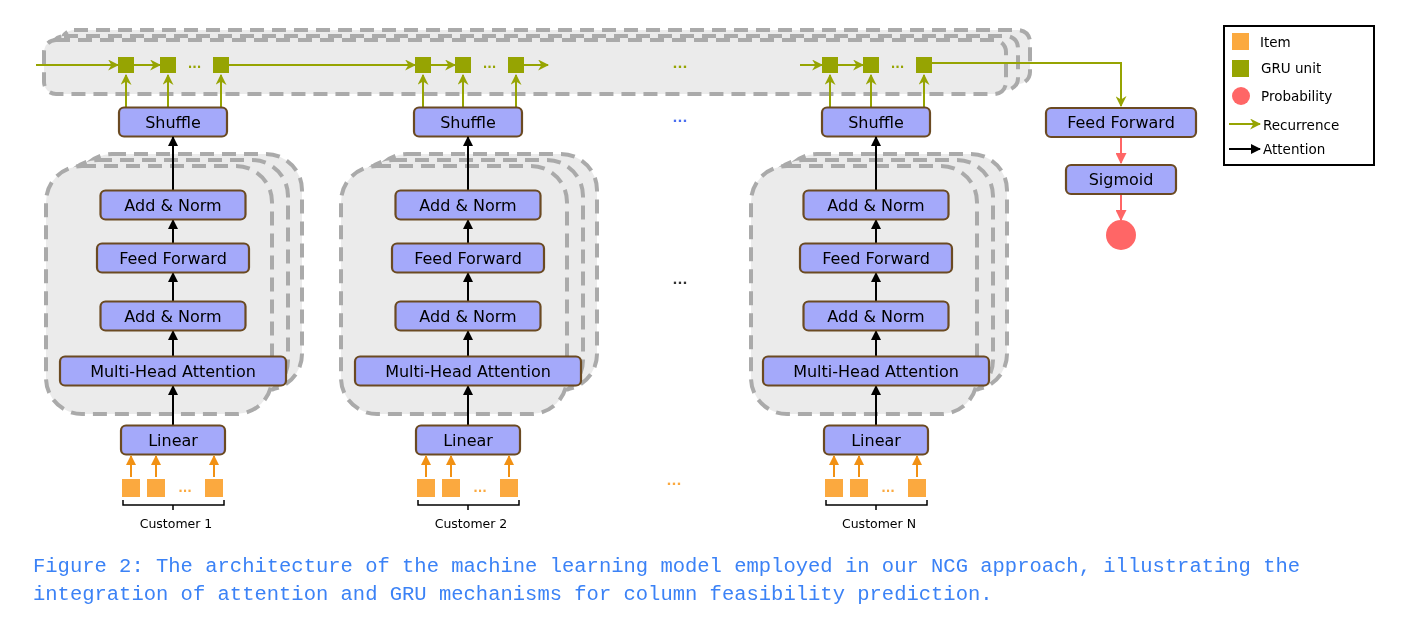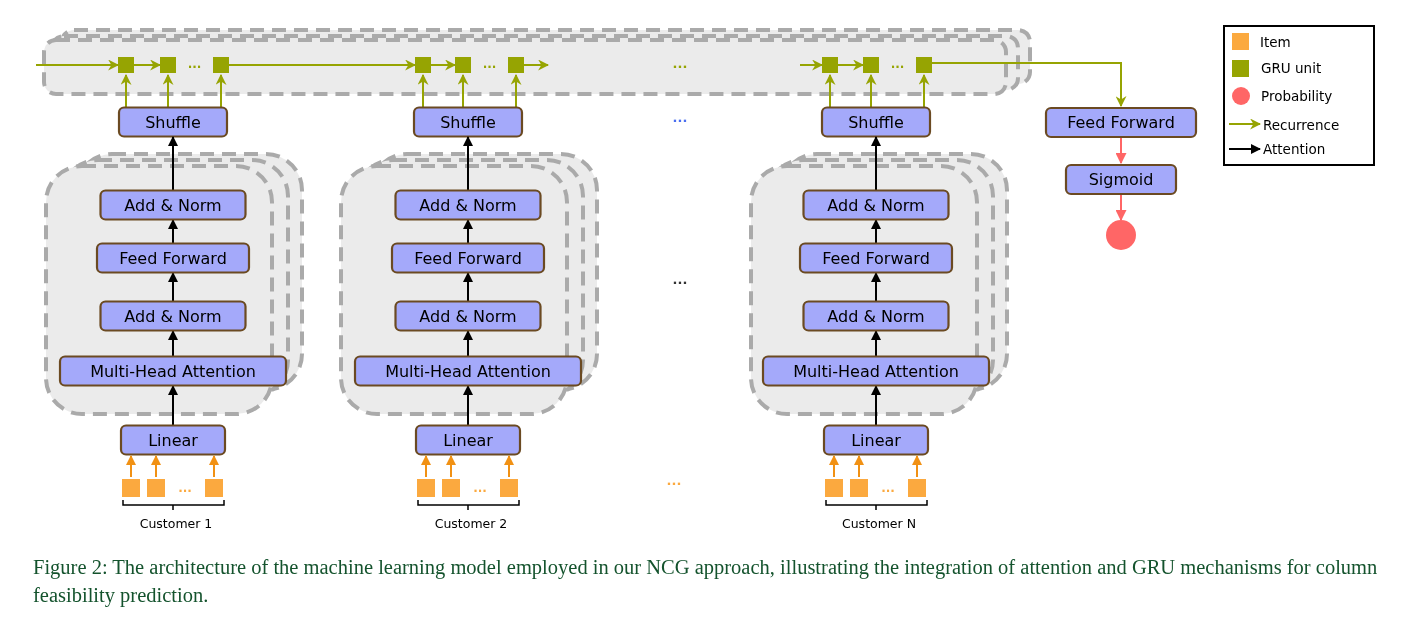--- a/index.html
+++ b/index.html
@@ -3,21 +3,21 @@
 <meta charset="utf-8">
 <style>
   html, body { margin: 0; padding: 0; background: #ffffff; }
   body { width: 1413px; height: 621px; position: relative; overflow: hidden; font-family: "DejaVu Sans", sans-serif; }
   #diagram { position: absolute; left: 0; top: 0; }
   .node-text { font-family: "DejaVu Sans", sans-serif; font-size: 16px; fill: #000; }
   .small-text { font-family: "DejaVu Sans", sans-serif; font-size: 12.5px; fill: #000; }
   .legend-text { font-family: "DejaVu Sans", sans-serif; font-size: 13.5px; fill: #000; }
   .caption {
     position: absolute; left: 33px; top: 553px; width: 1350px;
-    font-family: Liberation Serif, serif; font-size: 20.5px; line-height: 28px; color: #14532d;
+    font-family: Liberation Mono, monospace; font-size: 20.5px; line-height: 28px; color: #3b82f6;
   }
 </style>
 </head>
 <body>
 
 <svg id="diagram" width="1413" height="545" viewBox="0 0 1413 545" xmlns="http://www.w3.org/2000/svg">
   <defs>
     <marker id="ah-black" viewBox="0 0 10 10" refX="9" refY="5" markerWidth="10" markerHeight="10" markerUnits="userSpaceOnUse" orient="auto">
       <path d="M0,0 L10,5 L0,10 z" fill="#000"></path>
     </marker>

